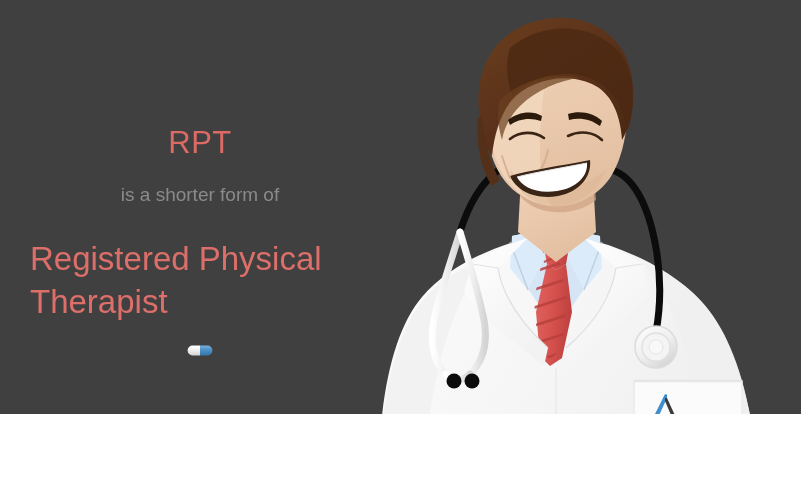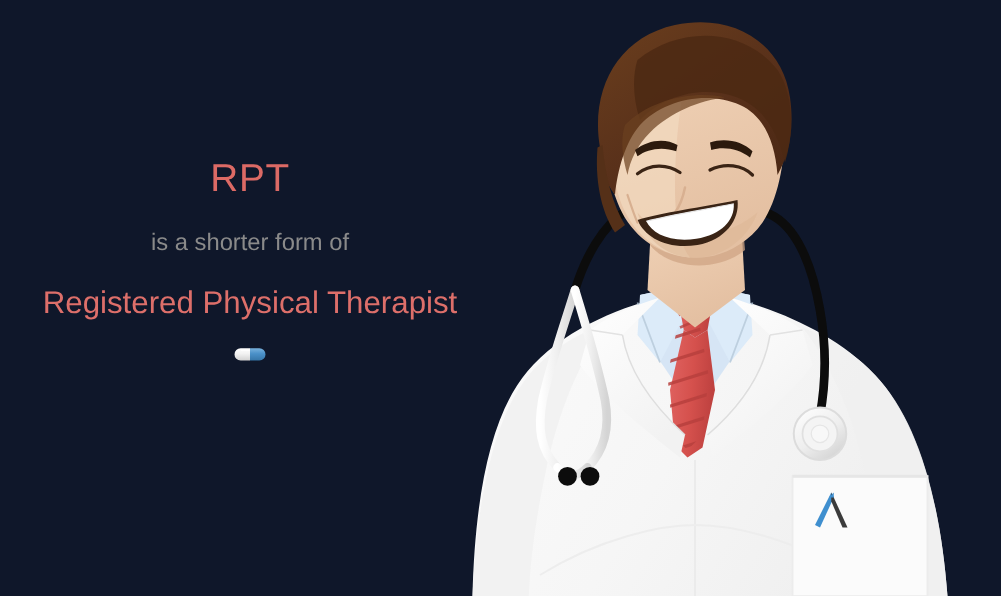--- a/index.html
+++ b/index.html
@@ -8,22 +8,22 @@
     padding: 0;
     background: #ffffff;
   }
   body {
     font-family: "Liberation Sans", "DejaVu Sans", sans-serif;
     -webkit-font-smoothing: antialiased;
   }
   #page {
     position: relative;
     width: 801px;
-    height: 477px;
-    background: #0f172a;
+    height: 414px;
+    background: #404040;
     overflow: hidden;
   }
 
   
   .text-panel {
     position: absolute;
     left: 0;
     top: 0;
     width: 400px;
     height: 477px;
@@ -40,33 +40,33 @@
     font-weight: 400;
     color: #dc6a65;
     line-height: 1.1;
     letter-spacing: 0.5px;
     margin: 0;
   }
   .connector {
     font-size: 19px;
     font-weight: 400;
     color: #8a8a8a;
-    margin: 0;
+    margin: 12px;
     margin-top: 24px;
     line-height: 1.2;
     text-align: right;
   }
   .expansion {
-    font-size: 25px;
+    font-size: 33px;
     font-weight: 400;
     color: #dd6f6a;
     margin: 0;
     margin-top: 19px;
     line-height: 1.30;
-    text-align: right;
+    text-align: left;
     max-width: 340px;
   }
   .pill-wrap {
     margin-top: 20px;
     height: 14px;
     display: flex;
     align-items: center;
     justify-content: center;
   }
   .attribution {

